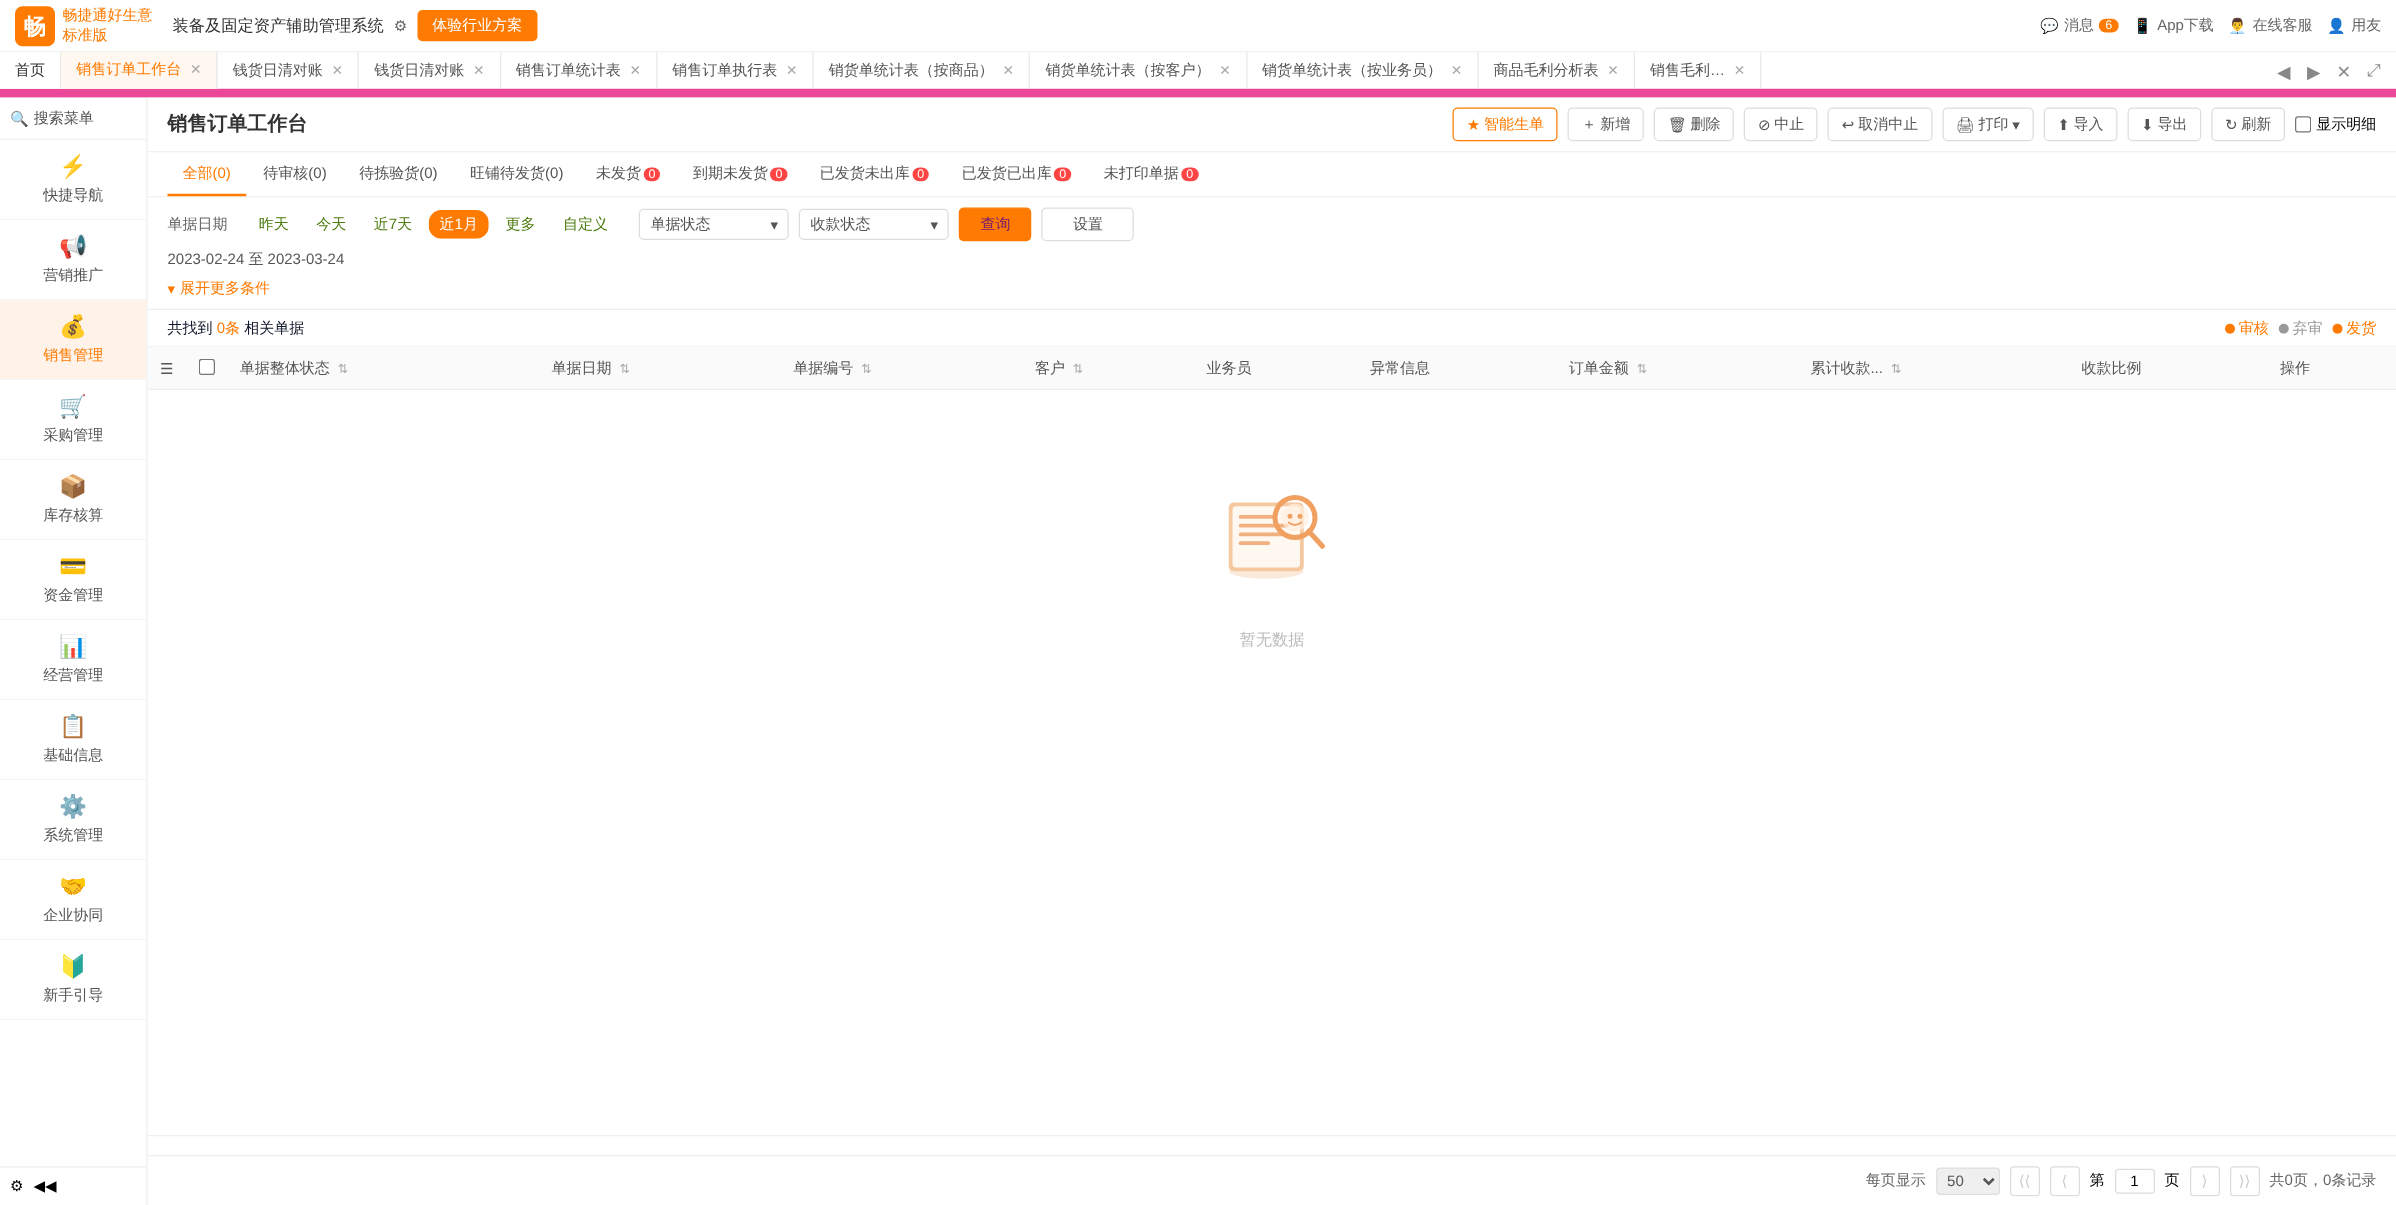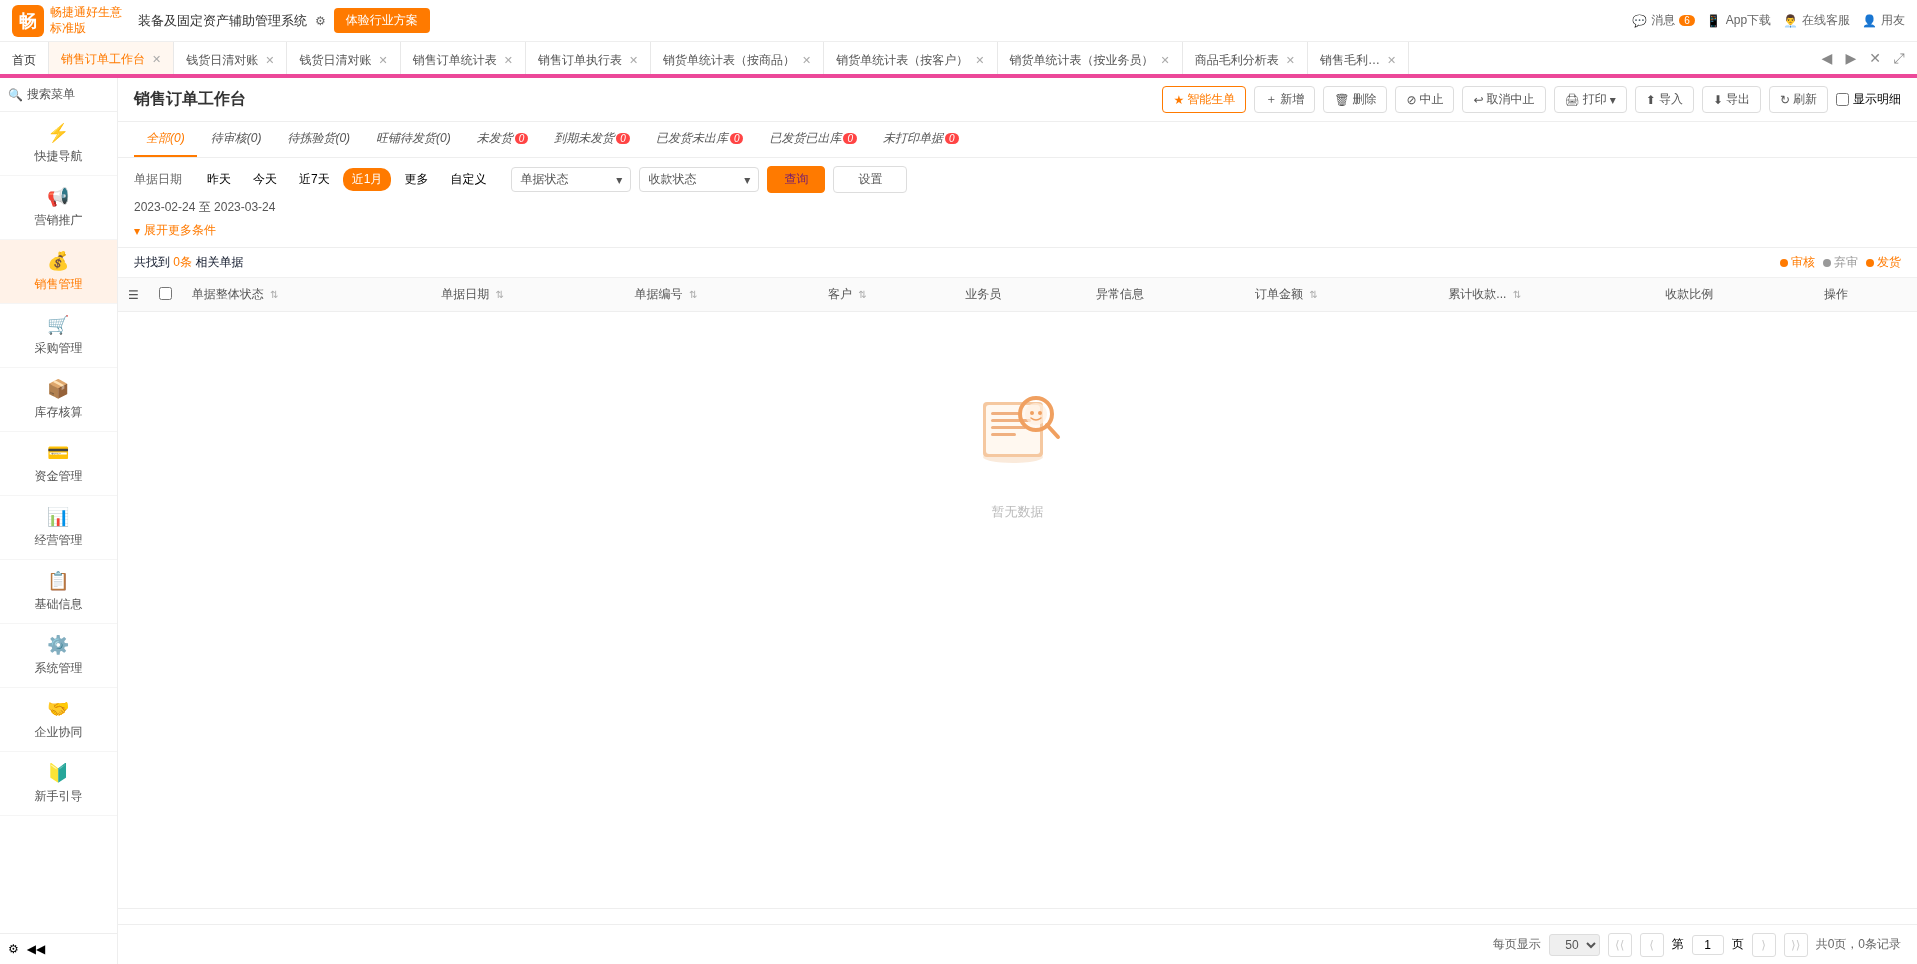--- a/index.html
+++ b/index.html
@@ -25,21 +25,22 @@
     .header-btn { display: flex; align-items: center; gap: 4px; color: #666; cursor: pointer; font-size: 12px; }
     .orange-badge { background: #ff7a00; color: #fff; border-radius: 8px; padding: 0 5px; font-size: 10px; }
     .experience-btn { background: #ff7a00; color: #fff; border-radius: 4px; padding: 4px 12px; cursor: pointer; font-size: 12px; border: none; }
     .gear-icon { color: #666; cursor: pointer; }
 
     
     .tab-bar {
       height: 36px;
       background: #fff;
       display: flex;
-      border-bottom: 4px solid #ec4899;
+      align-items: center;
+      border-bottom: 7px solid #ec4899;
       flex-shrink: 0;
       overflow: hidden;
     }
     .tab-item {
       height: 36px;
       padding: 0 12px;
       display: flex;
       align-items: center;
       gap: 5px;
       cursor: pointer;
@@ -125,36 +126,35 @@
       border-bottom: 1px solid #eee;
       flex-shrink: 0;
     }
     .sub-tab {
       padding: 8px 12px;
       cursor: pointer;
       color: #555;
       font-size: 12px;
       border-bottom: 2px solid transparent;
       white-space: nowrap;
-      font-style: italic;
     }
     .sub-tab.active { color: #ff7a00; border-bottom-color: #ff7a00; }
     .sub-tab .badge-orange { background: #ff4444; color: #fff; border-radius: 8px; padding: 0 4px; font-size: 10px; margin-left: 2px; }
 
     
     .filter-area {
       background: #fff;
       padding: 8px 16px;
       border-bottom: 1px solid #eee;
       flex-shrink: 0;
     }
     .filter-row { display: flex; align-items: center; gap: 16px; margin-bottom: 6px; flex-wrap: wrap; }
     .filter-label { color: #666; white-space: nowrap; }
     .filter-dates { display: flex; align-items: center; gap: 4px; flex-wrap: wrap; }
-    .date-quick-btn { padding: 2px 8px; border-radius: 3px; cursor: pointer; color: #000000; border: 1px solid transparent; font-size: 12px; }
+    .date-quick-btn { padding: 2px 8px; border-radius: 3px; cursor: pointer; color: #4d7c0f; border: 1px solid transparent; font-size: 12px; }
     .date-quick-btn.active { background: #ff7a00; color: #fff; border-radius: 10px; padding: 2px 8px; }
     .date-range { color: #555; font-size: 12px; }
     .filter-select {
       border: 1px solid #ddd; border-radius: 4px; padding: 3px 8px;
       color: #555; min-width: 120px; background: #fff; cursor: pointer;
       display: flex; align-items: center; justify-content: space-between; gap: 20px;
     }
     .expand-more { display: flex; align-items: center; gap: 4px; color: #ff7a00; cursor: pointer; font-size: 12px; }
 
     
@@ -199,21 +199,21 @@
       background: #fff;
       border-top: 1px solid #eee;
       display: flex;
       align-items: center;
       justify-content: flex-end;
       padding: 0 16px;
       gap: 8px;
       flex-shrink: 0;
     }
     .page-size-label { color: #666; }
-    .page-size-select { border: 1px solid #ddd; border-radius: 3px; padding: 2px 4px; color: #555; text-align: right; }
+    .page-size-select { border: 1px solid #ddd; border-radius: 3px; padding: 2px 4px; color: #555; }
     .page-nav-btn { width: 24px; height: 24px; border: 1px solid #ddd; border-radius: 3px; display: flex; align-items: center; justify-content: center; cursor: pointer; color: #555; background: #fff; }
     .page-nav-btn.disabled { color: #ccc; cursor: default; }
     .page-input { width: 32px; border: 1px solid #ddd; border-radius: 3px; text-align: center; padding: 2px; }
     .page-total { color: #666; }
 
     
     .scroll-container {
       overflow-x: auto;
       background: #fff;
       border-top: 1px solid #eee;

